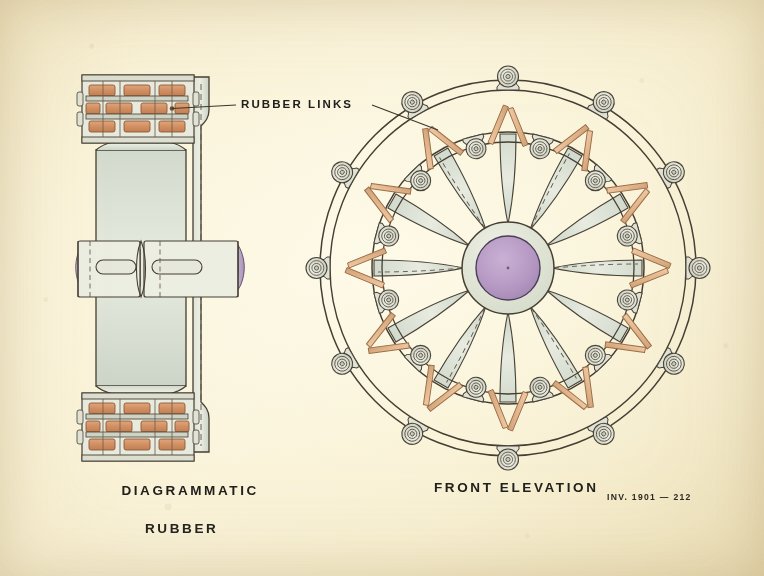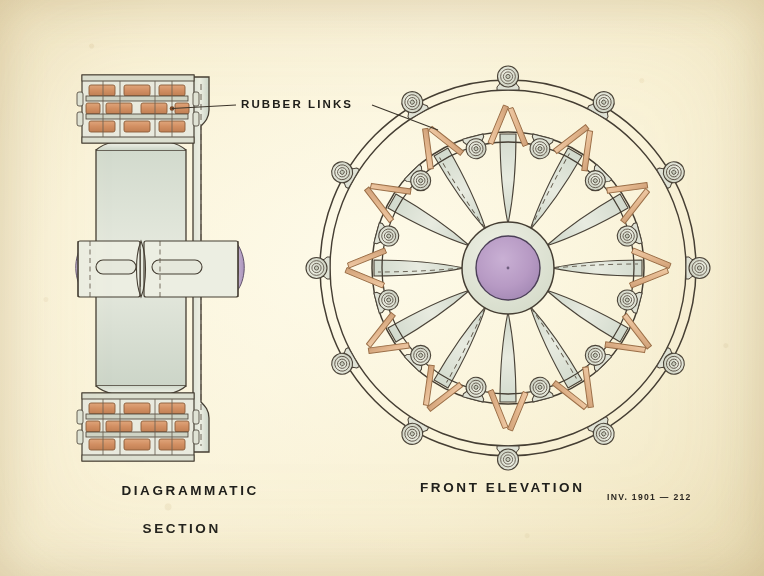--- a/index.html
+++ b/index.html
@@ -31,21 +31,21 @@
     position:absolute;inset:0;pointer-events:none;
     box-shadow:inset 0 0 46px rgba(176,150,98,0.30), inset 0 0 120px rgba(186,162,112,0.16);
   }
   svg{position:absolute;left:0;top:0;display:block;}
   .cap{
     position:absolute;color:#20201c;font-weight:700;
     letter-spacing:2.6px;font-size:13.5px;white-space:pre;
     font-family:"Liberation Sans", sans-serif;
   }
   #cap-section{left:96px;top:462px;text-align:center;line-height:19px;width:146px;}
-  #cap-front{left:420px;top:480px;}
+  #cap-front{left:434px;top:480px;}
   #cap-inv{left:607px;top:492px;font-size:8.6px;letter-spacing:1.3px;font-weight:700;color:#2a2721;}
   #lbl-rubber{left:241px;top:98px;font-size:11.5px;letter-spacing:2.1px;font-weight:700;}
 </style>
 </head>
 <body>
 
 <div id="sheet">
 
   <svg width="764" height="576" viewBox="0 0 764 576">
     <defs>
@@ -402,21 +402,21 @@
 
       <path d="M372,105 L438,130" fill="none" stroke="#3c362c" stroke-width="1.15"></path>
     </g>
 
   </svg>
 
   <div class="cap" id="lbl-rubber">RUBBER LINKS</div>
 
   <div class="cap" id="cap-section">
     <span>DIAGRAMMATIC</span><br>
-    <span>SECTION</span>
+    <span>RUBBER</span>
   </div>
 
   <div class="cap" id="cap-front">FRONT ELEVATION</div>
 
   <div class="cap" id="cap-inv">INV. 1901 — 212</div>
 
   <div id="grain"></div>
   <div id="vignette"></div>
 </div>
 

